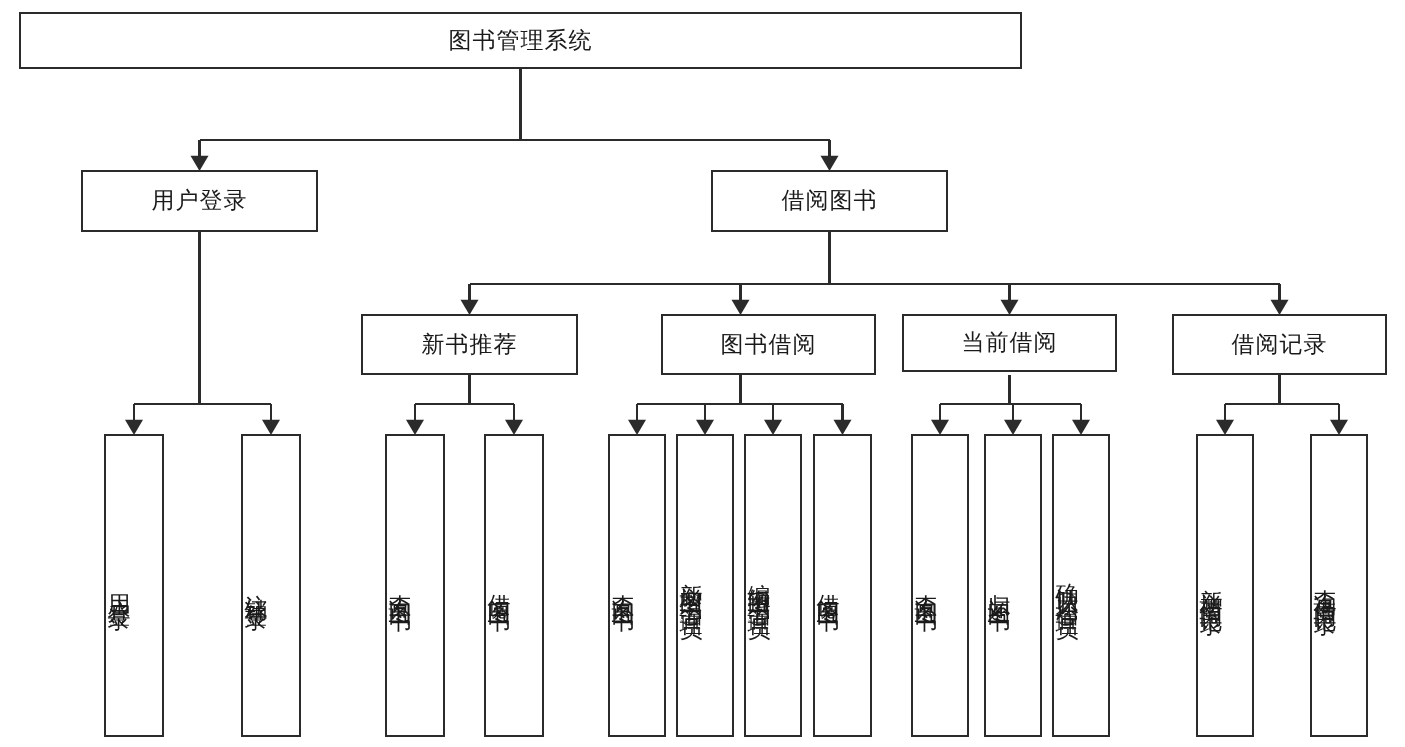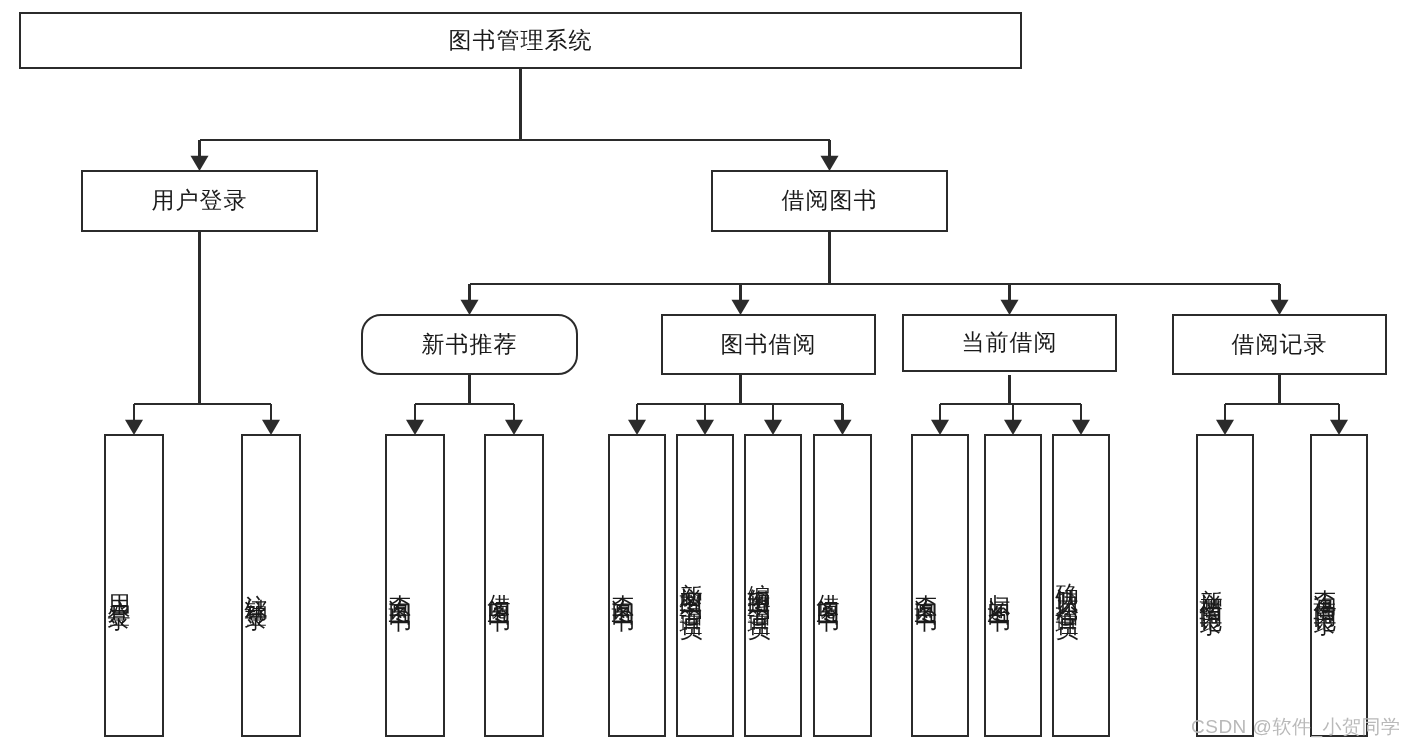--- a/index.html
+++ b/index.html
@@ -132,21 +132,21 @@
   <div id="nodes-layer">
       <div class="node horiz" style="left: 19px; top: 12px; width: 1003px; height: 57px;">
         <span>图书管理系统</span>
       </div>
       <div class="node horiz" style="left: 81px; top: 170px; width: 237px; height: 62px;">
         <span>用户登录</span>
       </div>
       <div class="node horiz" style="left: 711px; top: 170px; width: 237px; height: 62px;">
         <span>借阅图书</span>
       </div>
-      <div class="node horiz" style="left: 361px; top: 314px; width: 217px; height: 61px; border-radius: 20px;">
+      <div class="node horiz" style="left: 361px; top: 314px; width: 217px; height: 61px;">
         <span>新书推荐</span>
       </div>
       <div class="node horiz" style="left: 633px; top: 314px; width: 215px; height: 61px; margin-left: 28px;">
         <span>图书借阅</span>
       </div>
       <div class="node horiz" style="left: 902px; top: 314px; width: 215px; height: 58px;">
         <span>当前借阅</span>
       </div>
       <div class="node horiz" style="left: 1172px; top: 314px; width: 215px; height: 61px; align-items: center;">
         <span>借阅记录</span>
@@ -184,14 +184,13 @@
       <div class="node vert top" style="left: 1052px; top: 434px; width: 58px; height: 303px;">
         <span class="vtext">确认归还（管理员）</span>
       </div>
       <div class="node vert center" style="left: 1196px; top: 434px; width: 58px; height: 303px;">
         <span class="vtext">新增借阅记录</span>
       </div>
       <div class="node vert center" style="left: 1310px; top: 434px; width: 58px; height: 303px;">
         <span class="vtext">查询借阅记录</span>
       </div>
     </div>
-  <div class="watermark" style="left:1191px; top:714px;">CSDN @软件_小贺同学</div>
 </div>
 
 </body></html>

